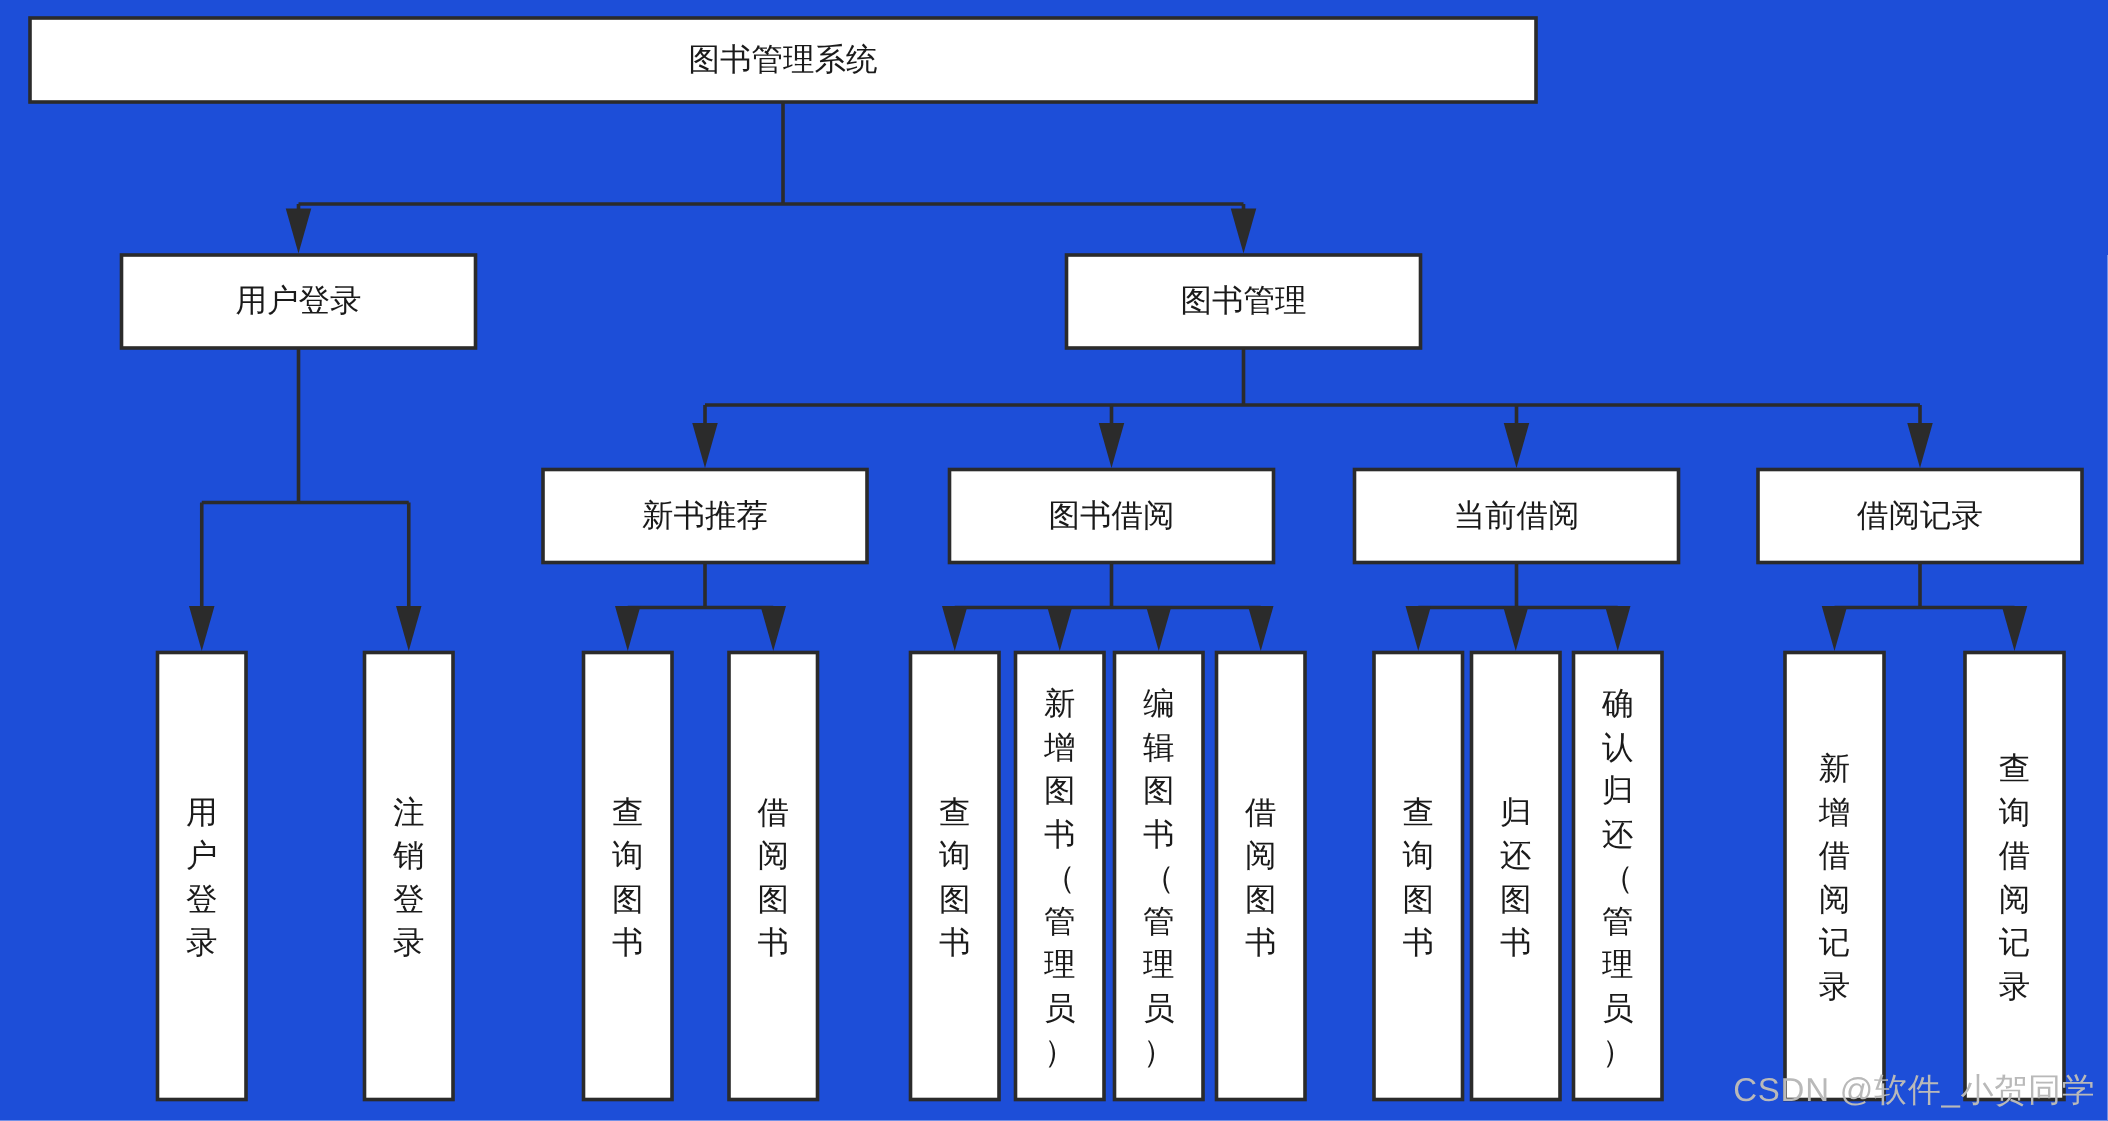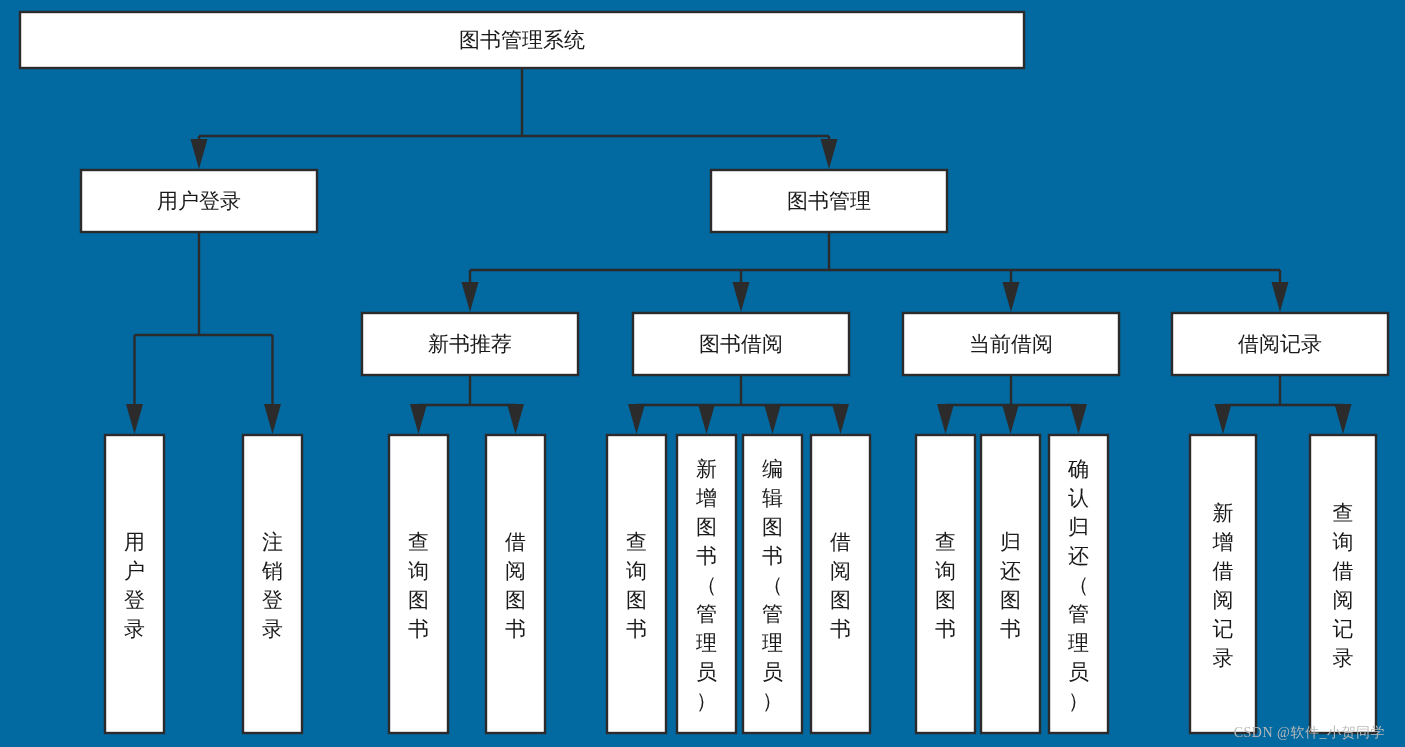--- a/index.html
+++ b/index.html
@@ -11,21 +11,21 @@
   body {
     width: 1405px;
     height: 747px;
     font-family: "Liberation Sans", "DejaVu Sans", sans-serif;
     overflow: hidden;
   }
   #diagram-root {
     position: relative;
     width: 1405px;
     height: 747px;
-    background: #0369a1;
+    background: #1d4ed8;
   }
   svg.diagram-canvas {
     position: absolute;
     left: 0;
     top: 0;
     width: 1405px;
     height: 747px;
     display: block;
   }
   .node-box {
@@ -53,24 +53,24 @@
   }
   .node-label-v {
     font-family: "Liberation Sans", "DejaVu Sans", sans-serif;
     font-size: 21px;
     fill: #1a1a1a;
     text-anchor: middle;
     white-space: pre;
   }
   .watermark {
     position: absolute;
-    right: 20px;
+    right: 8px;
     bottom: 5px;
-    font-family: Liberation Serif, serif;
-    font-size: 14px;
+    font-family: Liberation Sans, sans-serif;
+    font-size: 22px;
     color: #b9b9b9;
     letter-spacing: 0.5px;
     user-select: none;
     pointer-events: none;
   }
 </style>
 </head>
 <body>
 
 <div id="diagram-root">

